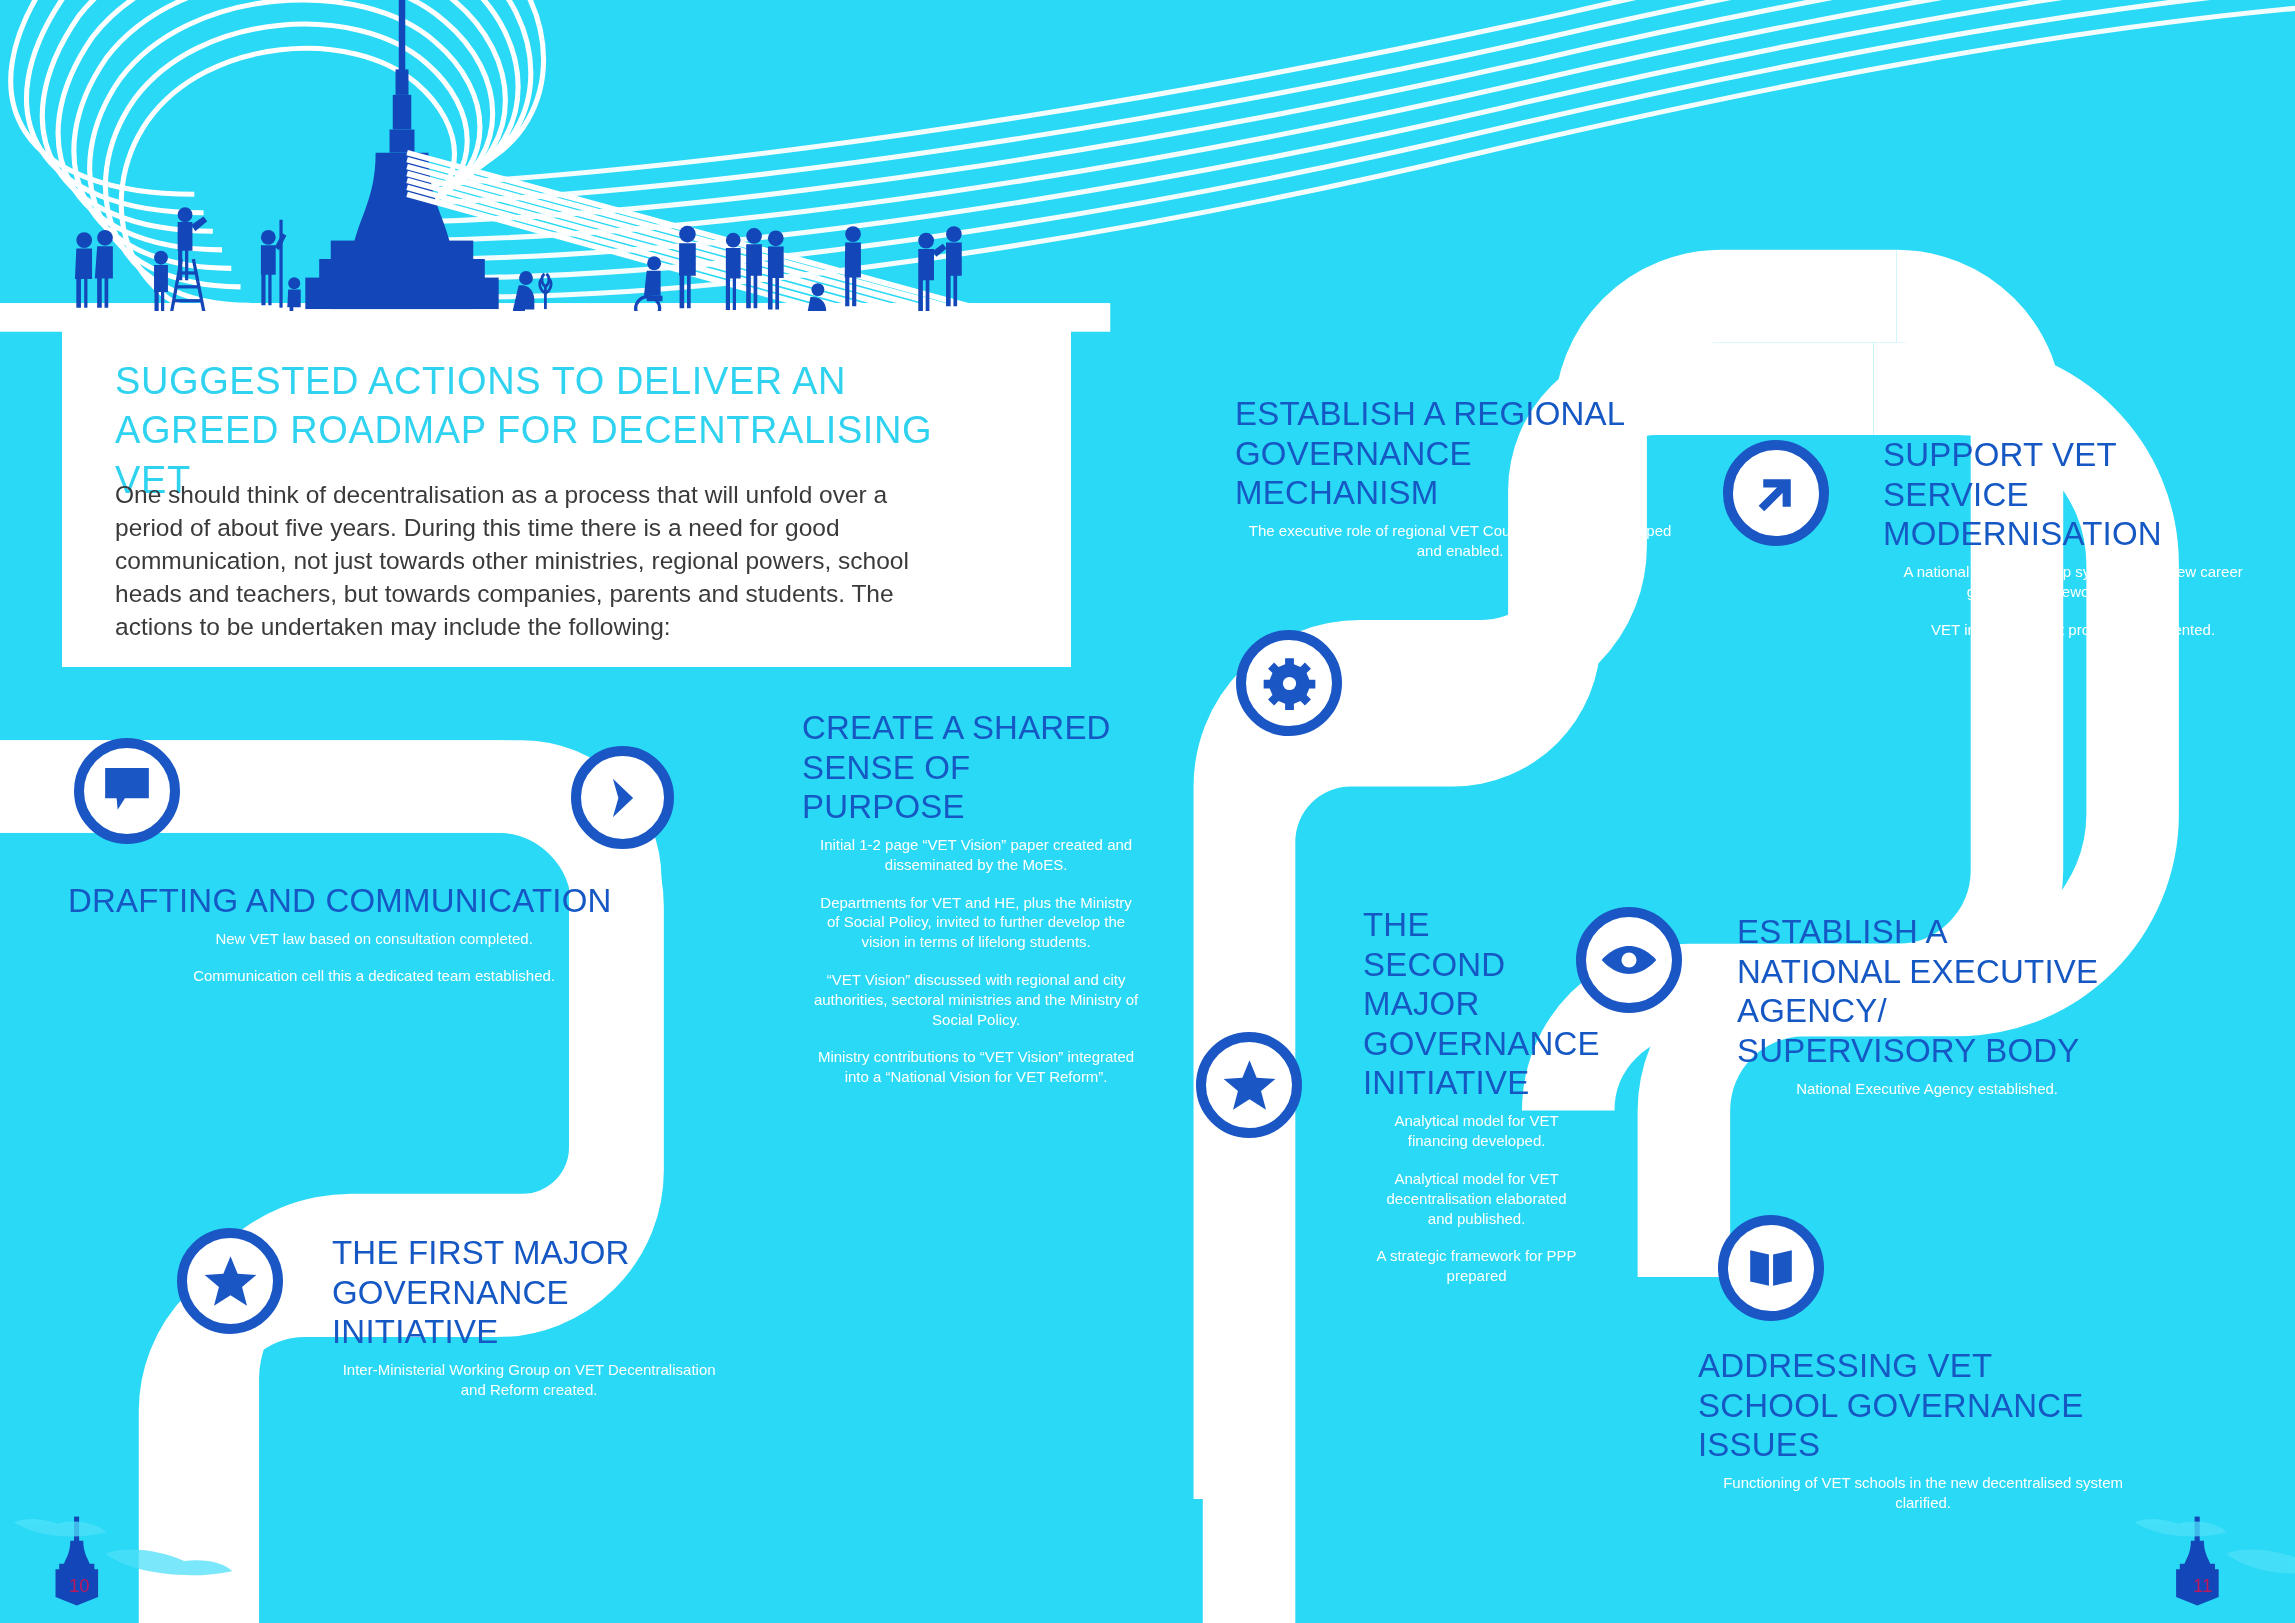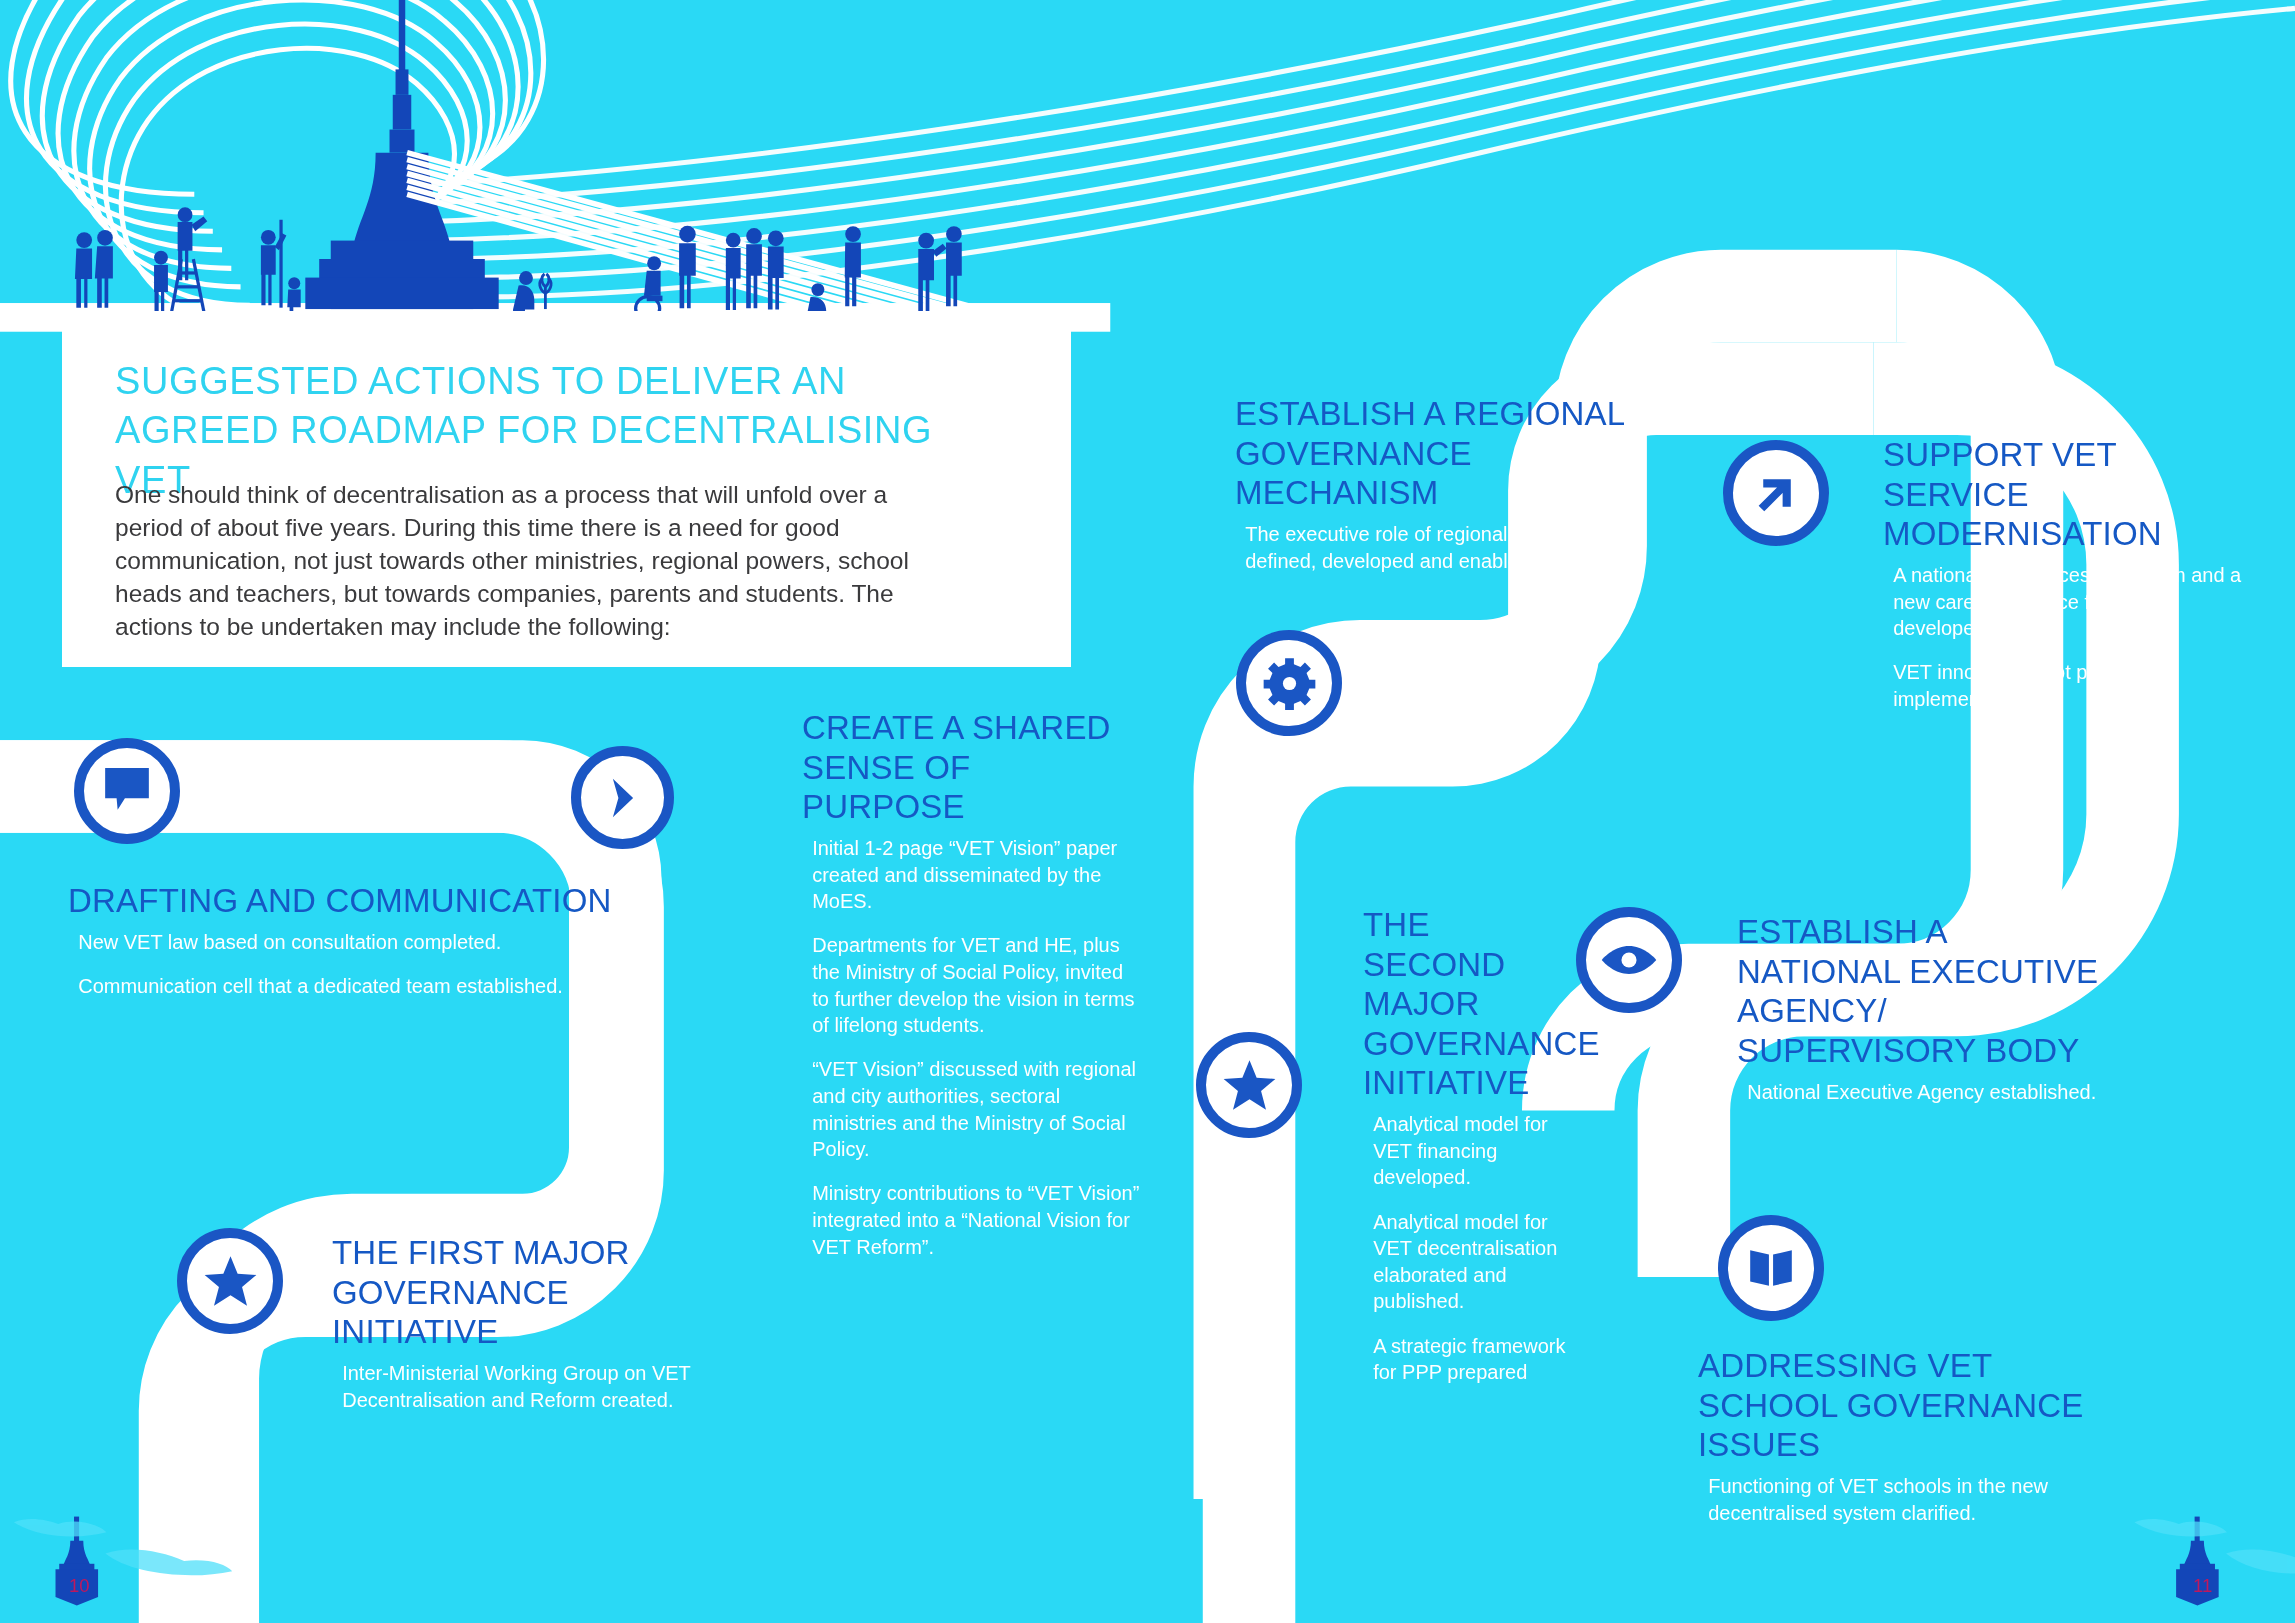--- a/index.html
+++ b/index.html
@@ -42,23 +42,24 @@
   .blk-title{
     color:#1558c4;
     font-size:33px;line-height:1.20;
     letter-spacing:0.2px;
     font-weight:400;
     font-stretch:condensed;
     margin:0 0 8.3px 0;
   }
   .blk-p{
     color:#ffffff;
-    font-size:20px;line-height:1.33;
+    font-size:15px;line-height:1.33;
     font-weight:400;
     margin:0 0 17.6px 0;
+    text-align:center;
   }
   .blk-p:last-child{margin-bottom:0;}
   .indent{padding-left:10.2px;}
 
   
   .badge{
     position:absolute;z-index:9;
     border-radius:50%;
     background:#ffffff;
     border:10.2px solid #1a56c4;
@@ -313,21 +314,21 @@
   </div>
 
   <div class="badge" style="left:74px;top:738px;width:106px;height:106px;">
     <svg width="52" height="52" viewBox="0 0 100 100">
       <path d="M 8 6 h 84 v 58 h -46 l -14 22 l -2 -22 h -22 z" fill="#1a56c4"></path>
     </svg>
   </div>
   <div class="block" style="left:68px;top:881px;width:602px;">
     <div class="blk-title">DRAFTING AND COMMUNICATION</div>
     <p class="blk-p indent">New VET law based on consultation completed.</p>
-    <p class="blk-p indent">Communication cell that a dedicated team established.</p>
+    <p class="blk-p indent">Communication cell this a dedicated team established.</p>
   </div>
 
   <div class="badge" style="left:571px;top:746px;width:103px;height:103px;">
     <svg width="46" height="46" viewBox="0 0 100 100">
       <path d="M 28 8 L 72 50 L 28 92 L 40 50 Z" fill="#1a56c4"></path>
     </svg>
   </div>
   <div class="block" style="left:802px;top:708px;width:338px;">
     <div class="blk-title">CREATE A SHARED SENSE OF PURPOSE</div>
     <p class="blk-p indent">Initial 1-2 page “VET Vision” paper created and disseminated by the MoES.</p>

